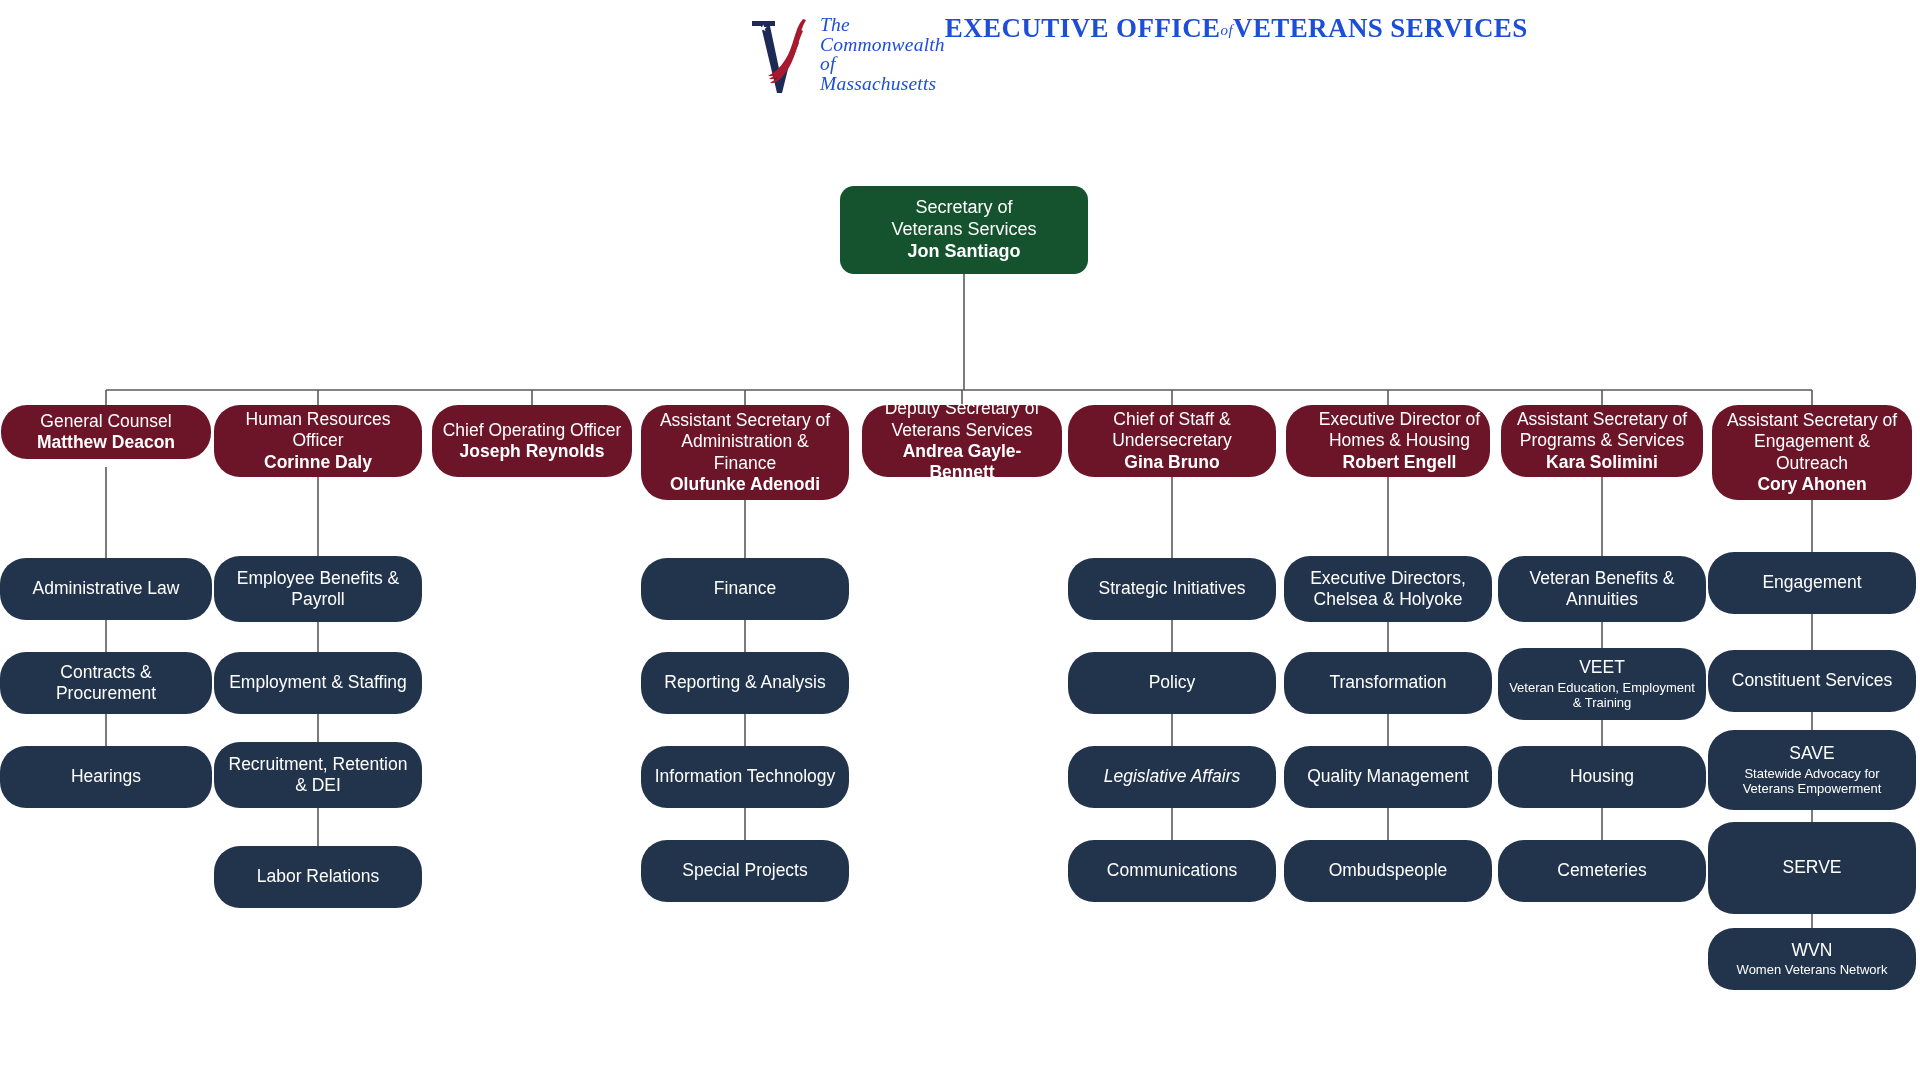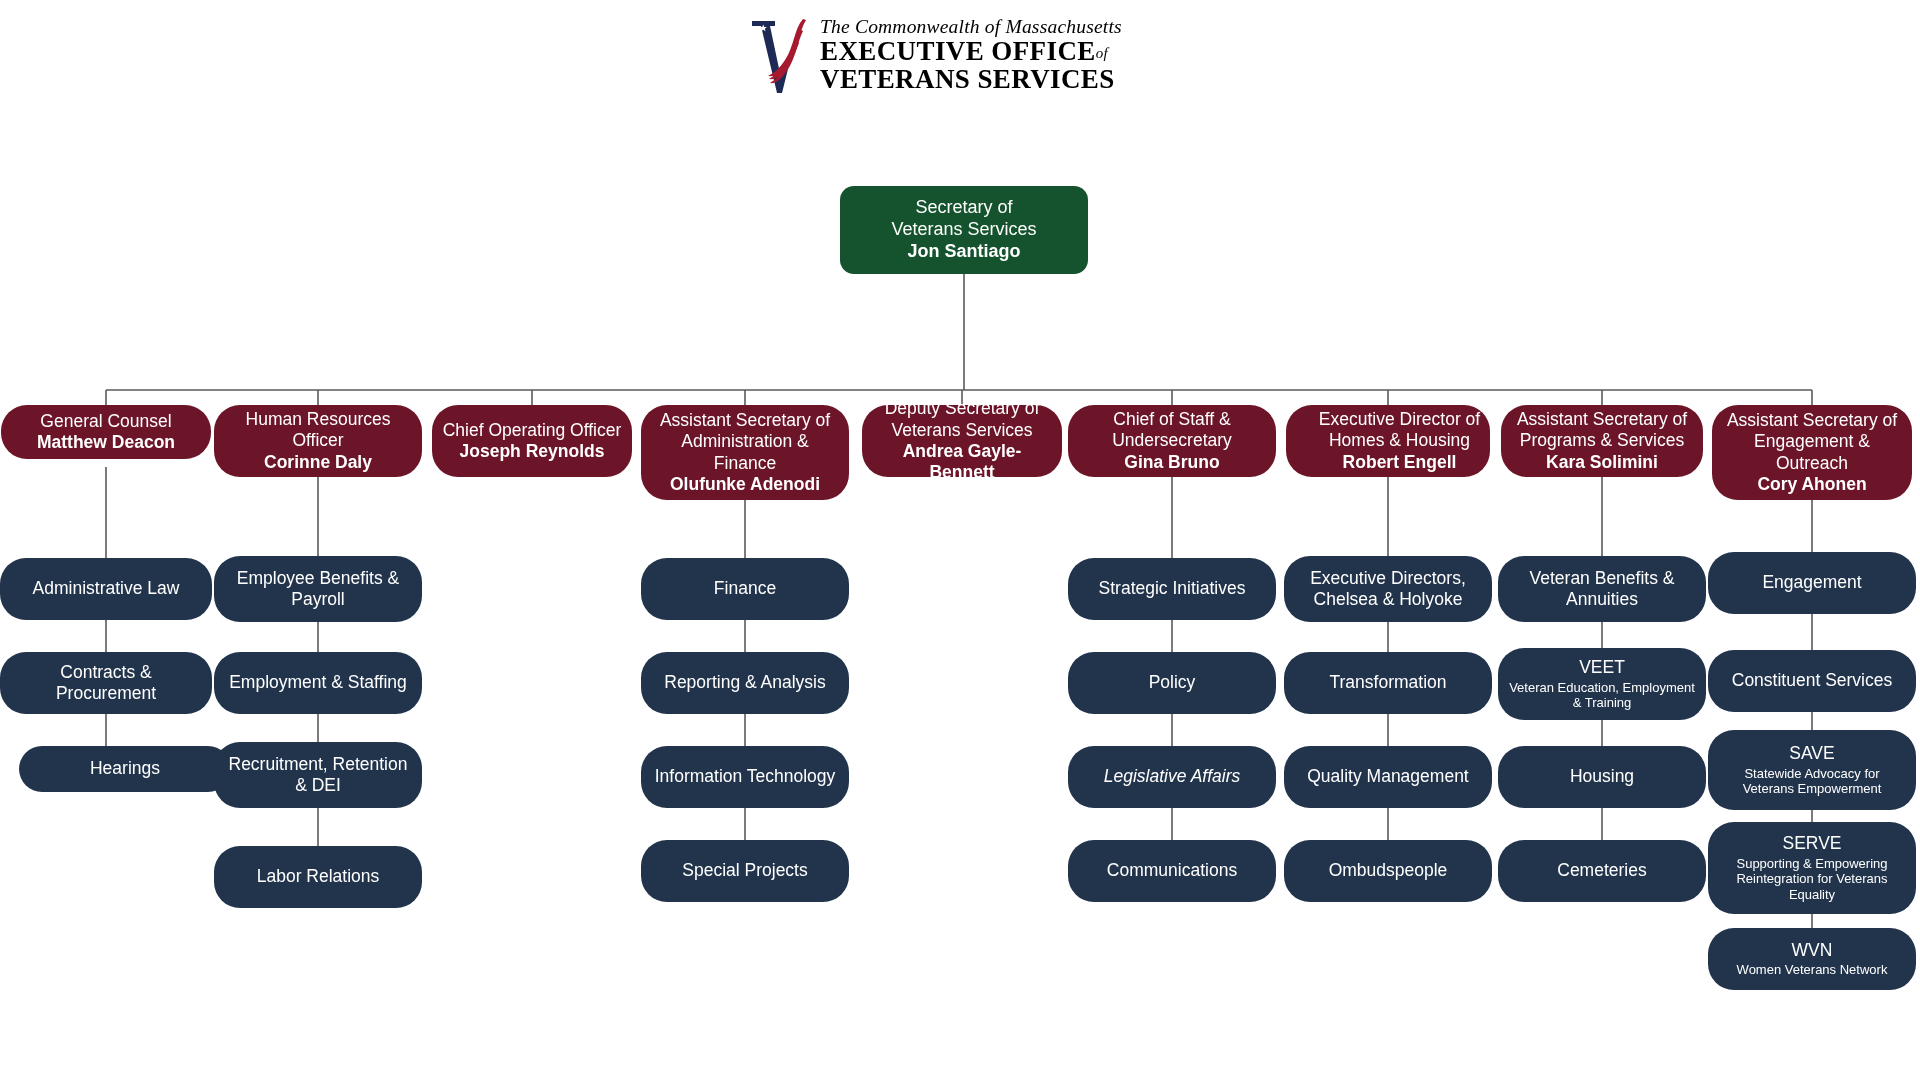--- a/index.html
+++ b/index.html
@@ -25,23 +25,23 @@
     top: 16px;
     width: 440px;
     height: 78px;
     display: flex;
     align-items: center;
     gap: 10px;
   }
   #logo-mark { width: 62px; height: 78px; flex: 0 0 62px; }
   #logo-words {
     display: flex;
-    flex-direction: column;
+    flex-direction: row;
     justify-content: center;
-    color: #000000;
+    color: #1d4ed8;
     line-height: 1.0;
   }
   .logo-line1 {
     font-family: "Liberation Serif", serif;
     font-style: italic;
     font-size: 19.5px;
     letter-spacing: .2px;
     margin-bottom: 2px;
   }
   .logo-line2, .logo-line3 {
@@ -176,21 +176,21 @@
       <div class="node node-div" style="left: 1px; top: 405px; width: 210px; height: 54px; justify-content: center;">
         <div class="role">General Counsel</div>
         <div class="person">Matthew Deacon</div>
       </div>
       <div class="node node-unit" style="left: 0px; top: 558px; width: 212px; height: 62px;">
         <div class="unit-title">Administrative Law</div>
       </div>
       <div class="node node-unit" style="left: 0px; top: 652px; width: 212px; height: 62px;">
         <div class="unit-title">Contracts &amp; Procurement</div>
       </div>
-      <div class="node node-unit" style="left: 0px; top: 746px; width: 212px; height: 46px; margin-left: 19px;">
+      <div class="node node-unit" style="left: 0px; top: 746px; width: 212px; height: 62px;">
         <div class="unit-title">Hearings</div>
       </div>
       <div class="node node-div" style="left: 214px; top: 405px; width: 208px; height: 72px;">
         <div class="role">Human Resources</div>
         <div class="role">Officer</div>
         <div class="person">Corinne Daly</div>
       </div>
       <div class="node node-unit" style="left: 214px; top: 556px; width: 208px; height: 66px;">
         <div class="unit-title">Employee Benefits &amp; Payroll</div>
       </div>
@@ -293,21 +293,20 @@
       </div>
       <div class="node node-unit" style="left: 1708px; top: 650px; width: 208px; height: 62px;">
         <div class="unit-title">Constituent Services</div>
       </div>
       <div class="node node-unit" style="left: 1708px; top: 730px; width: 208px; height: 80px;">
         <div class="unit-title">SAVE</div>
         <div class="unit-sub">Statewide Advocacy for Veterans Empowerment</div>
       </div>
       <div class="node node-unit" style="left: 1708px; top: 822px; width: 208px; height: 92px;">
         <div class="unit-title">SERVE</div>
-        <div class="unit-sub">Supporting &amp; Empowering Reintegration for Veterans Equality</div>
       </div>
       <div class="node node-unit" style="left: 1708px; top: 928px; width: 208px; height: 62px;">
         <div class="unit-title">WVN</div>
         <div class="unit-sub">Women Veterans Network</div>
       </div>
     </div>
 
 </div>
 
 </body></html>

